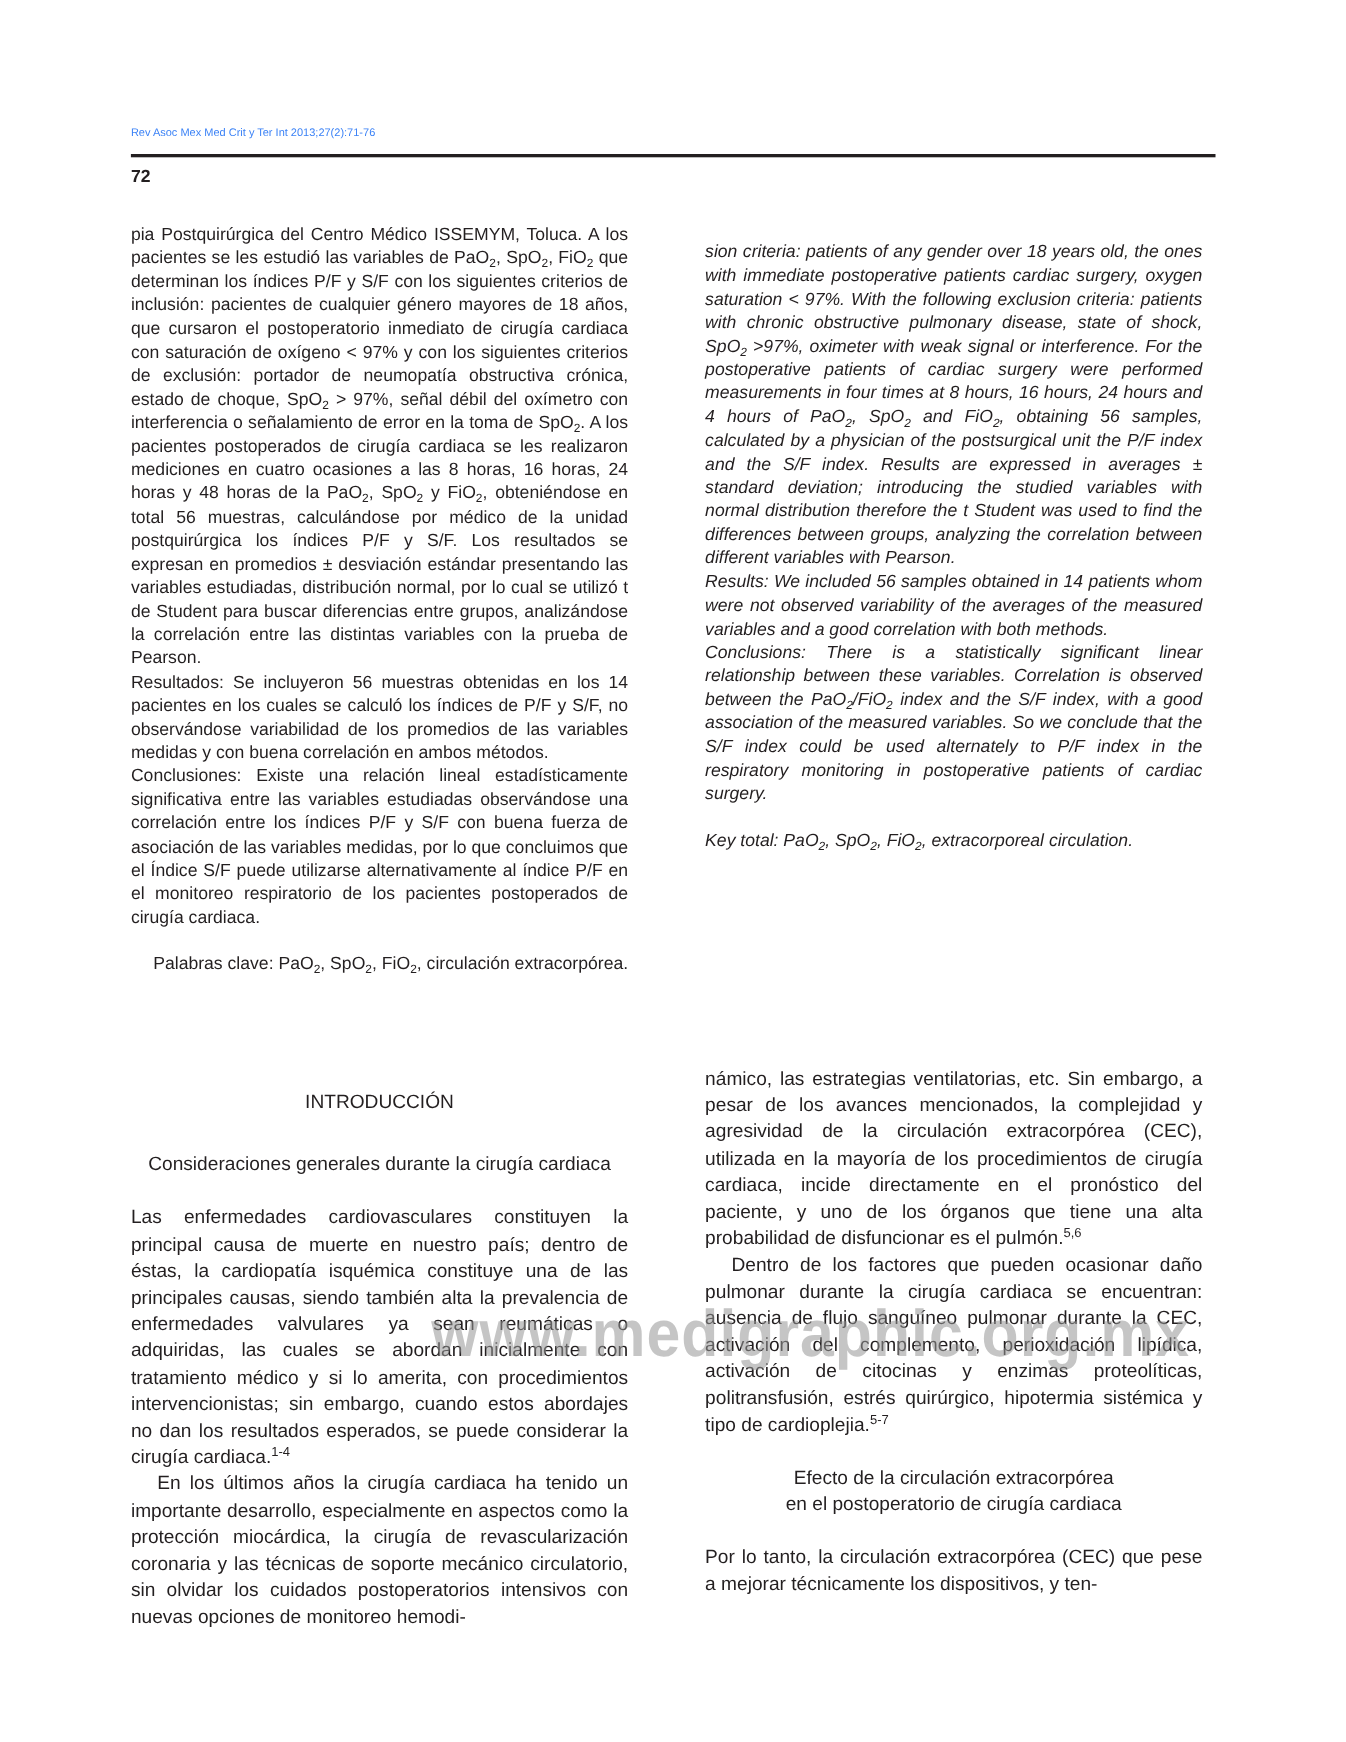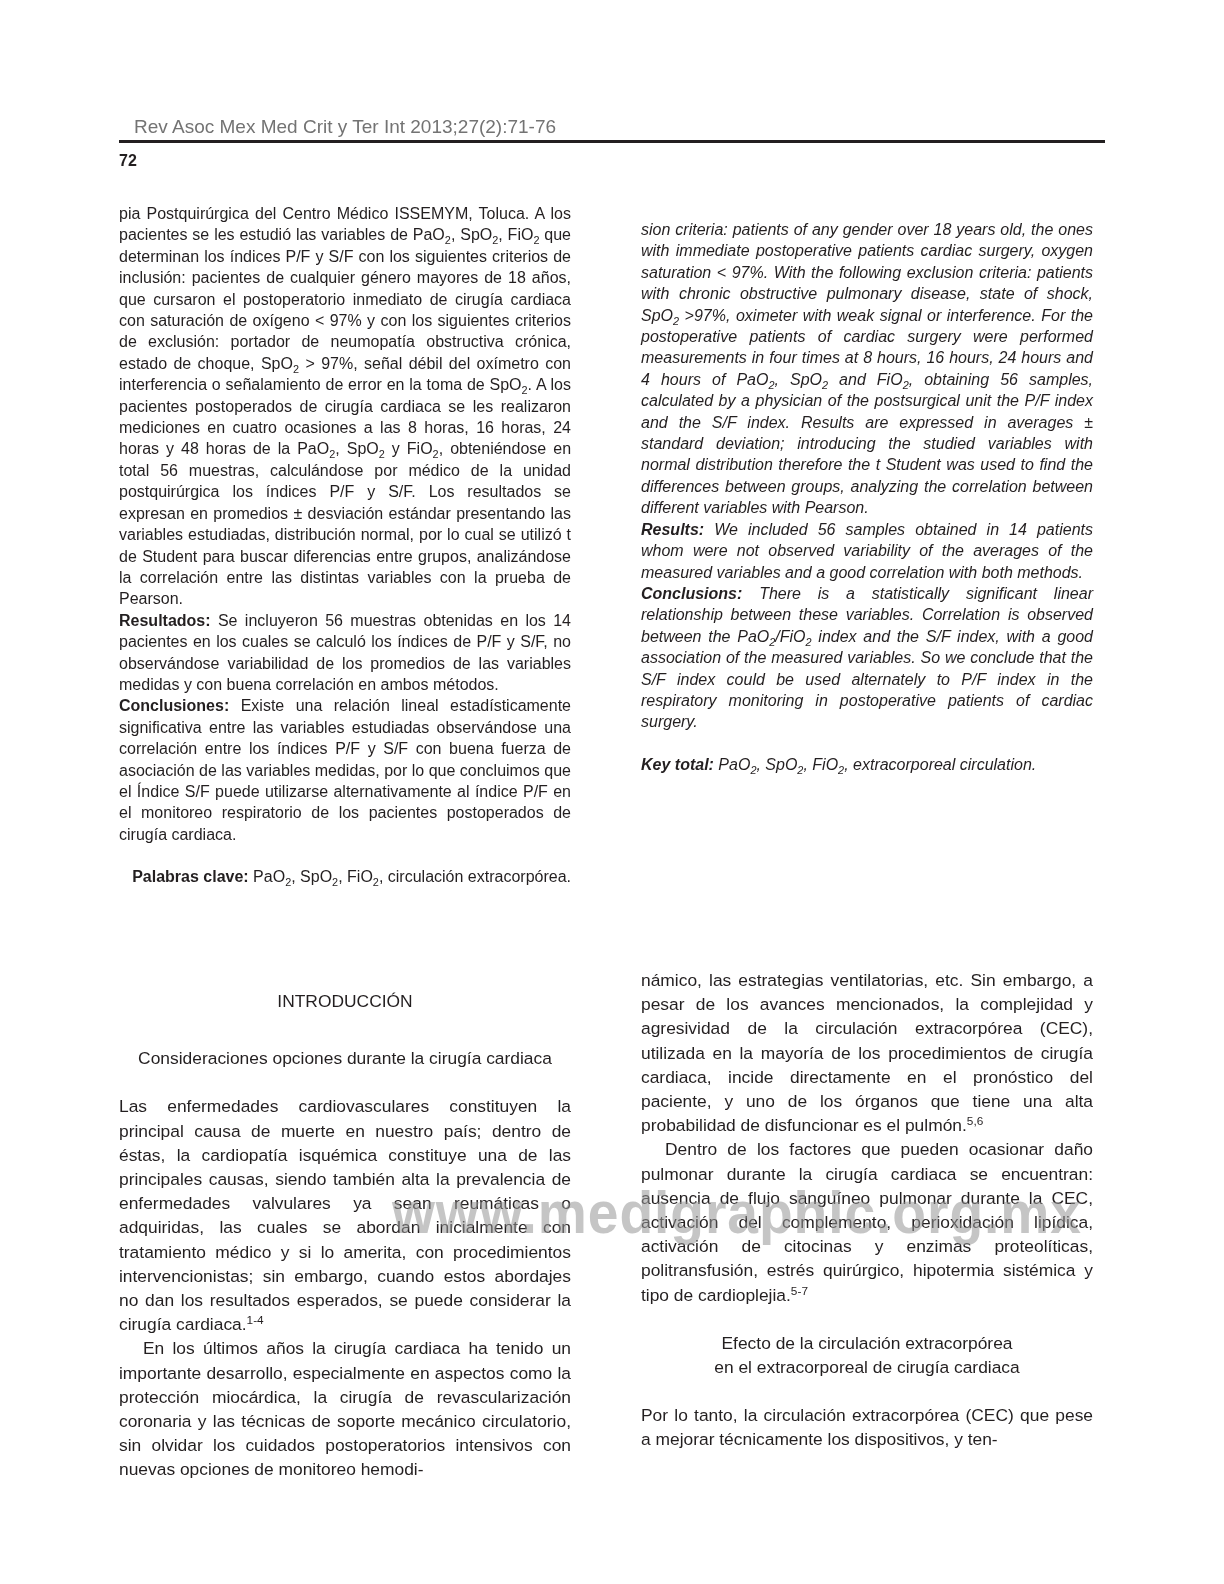--- a/index.html
+++ b/index.html
@@ -1,25 +1,25 @@
 <!DOCTYPE html>
 <html><head>
 <meta charset="utf-8">
 <style>
   html, body { margin: 0; padding: 0; background: #ffffff; }
   body { width: 1224px; height: 1584px; position: relative; overflow: hidden; color: #231f20; font-family: "Liberation Sans", sans-serif; }
-  .running-head { position: absolute; left: 134px; top: 116px; font-size: 19px; color: #737373; }
+  .running-head { position: absolute; left: 119px; top: 116px; font-size: 10px; color: #3b82f6; }
   .rule { position: absolute; left: 119px; top: 140px; width: 986px; height: 3px; background: #231f20; }
   .page-num { position: absolute; left: 119px; top: 152px; font-size: 16px; font-weight: bold; }
   .col { position: absolute; width: 452px; font-size: 16px; line-height: 21.4px; text-align: justify; hyphens: manual; }
   .col-left-top { left: 119px; top: 203px; }
   .col-right-top { left: 641px; top: 219px; font-style: italic; }
   .col p { margin: 0; }
   .col .gap { height: 21px; }
-  .lbl { font-weight: bold; }
+  .lbl { font-weight: normal; }
   sub { font-size: 0.68em; vertical-align: -0.35em; line-height: 0; }
   sup { font-size: 0.68em; vertical-align: 0.55em; line-height: 0; }
   .col-left-bot { left: 119px; top: 978px; font-size: 17.4px; line-height: 24.2px; }
   .col-right-bot { left: 641px; top: 928px; font-size: 17.4px; line-height: 24.2px; margin-top: 40px; }
   .sec-title { text-align: center; margin: 11px; }
   .sub-title { text-align: center; margin: 0; }
   .indent { text-indent: 24px; }
   .watermark { position: absolute; left: 392px; top: 1183px; font-size: 60px; line-height: 60px; color: rgba(150,150,150,0.55); font-weight: bold; letter-spacing: 1px; white-space: nowrap; pointer-events: none; font-family: "Liberation Sans", sans-serif; transform: scaleX(0.92); transform-origin: left top; }
 </style>
 </head>
@@ -41,31 +41,31 @@
   <p><span>sion criteria: patients of any gender over 18 years old, the ones with immediate postoperative patients cardiac surgery, oxygen saturation &lt; 97%. With the following exclusion criteria: patients with chronic obstructive pulmonary disease, state of shock, SpO</span><sub>2</sub><span> &gt;97%, oximeter with weak signal or interference. For the postoperative patients of cardiac surgery were performed measurements in four times at 8 hours, 16 hours, 24 hours and 4 hours of PaO</span><sub>2</sub><span>, SpO</span><sub>2</sub><span> and FiO</span><sub>2</sub><span>, obtaining 56 samples, calculated by a physician of the postsurgical unit the P/F index and the S/F index. Results are expressed in averages ± standard deviation; introducing the studied variables with normal distribution therefore the t Student was used to find the differences between groups, analyzing the correlation between different variables with Pearson.</span></p>
   <p><span class="lbl">Results:</span><span> We included 56 samples obtained in 14 patients whom were not observed variability of the averages of the measured variables and a good correlation with both methods.</span></p>
   <p><span class="lbl">Conclusions:</span><span> There is a statistically significant linear relationship between these variables. Correlation is observed between the PaO</span><sub>2</sub><span>/FiO</span><sub>2</sub><span> index and the S/F index, with a good association of the measured variables. So we conclude that the S/F index could be used alternately to P/F index in the respiratory monitoring in postoperative patients of cardiac surgery.</span></p>
   <div class="gap"></div>
   <p style="text-align:left;"><span class="lbl">Key total:</span><span> PaO</span><sub>2</sub><span>, SpO</span><sub>2</sub><span>, FiO</span><sub>2</sub><span>, extracorporeal circulation.</span></p>
 </div>
 
 <div class="col col-left-bot">
   <h2 class="sec-title" style="font-size:17.4px;font-weight:normal;">INTRODUCCIÓN</h2>
   <div style="height:22px"></div>
-  <h3 class="sub-title" style="font-size:17.4px;font-weight:normal;">Consideraciones opciones durante la cirugía cardiaca</h3>
+  <h3 class="sub-title" style="font-size:17.4px;font-weight:normal;">Consideraciones generales durante la cirugía cardiaca</h3>
   <div style="height:24px"></div>
   <p><span>Las enfermedades cardiovasculares constituyen la principal causa de muerte en nuestro país; dentro de éstas, la cardiopatía isquémica constituye una de las principales causas, siendo también alta la prevalencia de enfermedades valvulares ya sean reumáticas o adquiridas, las cuales se abordan inicialmente con tratamiento médico y si lo amerita, con procedimientos intervencionistas; sin embargo, cuando estos abordajes no dan los resultados esperados, se puede considerar la cirugía cardiaca.</span><sup>1-4</sup></p>
   <p class="indent">En los últimos años la cirugía cardiaca ha tenido un importante desarrollo, especialmente en aspectos como la protección miocárdica, la cirugía de revascularización coronaria y las técnicas de soporte mecánico circulatorio, sin olvidar los cuidados postoperatorios intensivos con nuevas opciones de monitoreo hemodi-</p>
 </div>
 
 <div class="col col-right-bot">
   <p><span>námico, las estrategias ventilatorias, etc. Sin embargo, a pesar de los avances mencionados, la complejidad y agresividad de la circulación extracorpórea (CEC), utilizada en la mayoría de los procedimientos de cirugía cardiaca, incide directamente en el pronóstico del paciente, y uno de los órganos que tiene una alta probabilidad de disfuncionar es el pulmón.</span><sup>5,6</sup></p>
   <p class="indent"><span>Dentro de los factores que pueden ocasionar daño pulmonar durante la cirugía cardiaca se encuentran: ausencia de flujo sanguíneo pulmonar durante la CEC, activación del complemento, perioxidación lipídica, activación de citocinas y enzimas proteolíticas, politransfusión, estrés quirúrgico, hipotermia sistémica y tipo de cardioplejia.</span><sup>5-7</sup></p>
   <div style="height:24px"></div>
   <h3 class="sub-title" style="font-size:17.4px;font-weight:normal;">
     <span>Efecto de la circulación extracorpórea</span><br>
-    <span>en el extracorporeal de cirugía cardiaca</span>
+    <span>en el postoperatorio de cirugía cardiaca</span>
   </h3>
   <div style="height:24px"></div>
   <p>Por lo tanto, la circulación extracorpórea (CEC) que pese a mejorar técnicamente los dispositivos, y ten-</p>
 </div>
 
 <div class="watermark">www.medigraphic.org.mx</div>
 
 </body></html>

